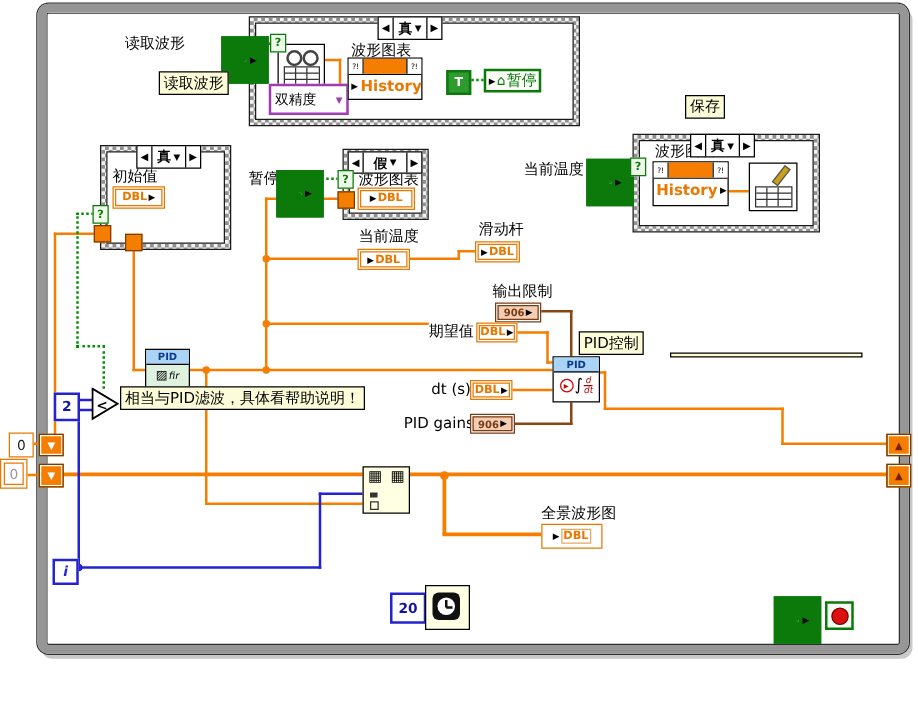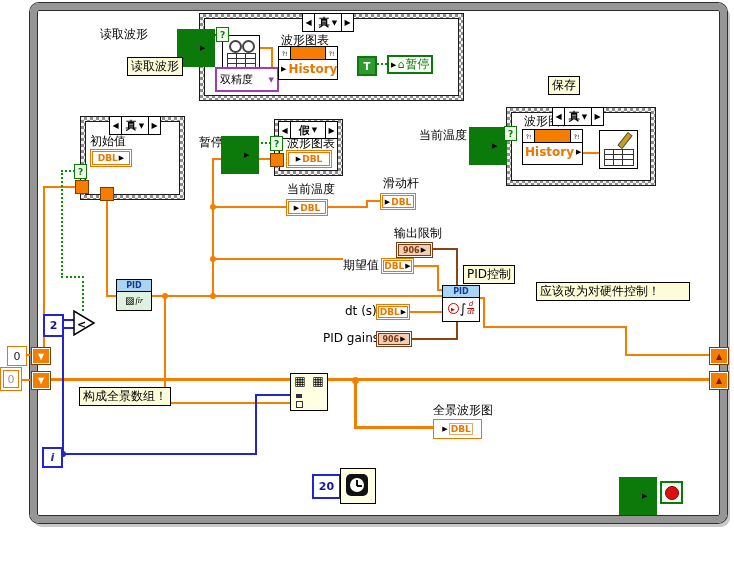--- a/index.html
+++ b/index.html
@@ -316,28 +316,29 @@
     <span class="in">
         <span class="oa">▶</span>
         <span>DBL</span>
       </span>
   </div>
 
   <div class="abs" style="left:116px;top:279px;width:34px;height:30px;border:1px solid #000;z-index:5;background:#dff2df;">
     <div class="pidhead">PID</div>
     <div style="display:flex;align-items:center;justify-content:center;gap:1px;height:17px;">
       <span style="font-size:10px;">▨</span>
-      <span style="font-size:8px;font-style:italic;font-family:Liberation Serif, serif;">fir</span>
+      <span style="font-size:8px;font-style:italic;">fir</span>
     </div>
   </div>
   <div class="abs const-b" style="left:43px;top:314px;width:17px;height:19px;">2</div>
   <svg class="abs" style="left:73px;top:310px;z-index:5;" width="23" height="27">
     <polygon points="1,1 1,25 21,13" fill="#ffffff" stroke="#000000" stroke-width="1.5"></polygon>
     <text x="4" y="18" font-size="11" font-weight="bold">&lt;</text>
   </svg>
+  <div class="abs flabel" style="left:96px;top:309px;">相当与PID滤波，具体看帮助说明！</div>
 
   <div class="abs sr" style="left:31px;top:347px;width:18px;height:16px;">
       <span style="color:#fff;">▼</span>
     </div>
   <div class="abs sr" style="left:31px;top:371px;width:18px;height:17px;">
       <span style="color:#fff;">▼</span>
     </div>
   <div class="abs const-o" style="left:7px;top:346px;width:18px;height:18px;">0</div>
   <div class="abs" style="left:0px;top:367px;width:22px;height:24px;border:1px solid #e87800;padding:2px;box-sizing:border-box;z-index:5;background:#fff;">
     <div style="border:1px solid #e87800;width:100%;height:100%;box-sizing:border-box;display:flex;align-items:center;justify-content:center;font-size:11px;color:#9a9a9a;">0</div>
@@ -370,38 +371,36 @@
     <div style="display:flex;align-items:center;justify-content:center;gap:1px;height:21px;">
       <span style="width:9px;height:9px;border:1px solid #c00;border-radius:50%;display:inline-flex;align-items:center;justify-content:center;color:#c00;font-size:5px;">▶</span>
       <span style="font-size:13px;">∫</span>
       <span style="display:inline-flex;flex-direction:column;align-items:center;color:#b00000;font-size:7px;line-height:7px;font-style:italic;">
         <span>d</span>
           <span style="border-top:1px solid #b00000;">dt</span>
       </span>
     </div>
   </div>
   <div class="abs flabel" style="left:536px;top:282px;white-space:normal;width:146px;">
-    <span style="display:block;">应该改为对硬件控制！</span>
   </div>
   <div class="abs lbl" style="left:345px;top:304px;">dt (s)</div>
   <div class="abs term dblt" style="left:376px;top:304px;width:34px;height:16px;box-sizing:border-box;">
     <span class="in">
         <span>DBL</span>
         <span class="oa">▶</span>
       </span>
   </div>
   <div class="abs lbl" style="left:323px;top:331px;">PID gains</div>
   <div class="abs term clus" style="left:376px;top:331px;width:36px;height:16px;box-sizing:border-box;">
     <span class="in">
         <span>906</span>
         <span style="color:#000;font-size:7px;">▶</span>
       </span>
   </div>
 
-  <div class="abs flabel" style="left:79px;top:387px;">构成全景数组！</div>
   <div class="abs node" style="left:290px;top:373px;width:36px;height:36px;">
     <div style="display:flex;justify-content:space-around;font-size:12px;line-height:14px;">
       <span>▦</span>
       <span>▦</span>
     </div>
     <div class="abs" style="left:5px;top:20px;width:6px;height:4px;background:#333;"></div>
     <div class="abs" style="left:5px;top:27px;width:5px;height:5px;border:1px solid #333;"></div>
   </div>
   <div class="abs lbl" style="left:433px;top:403px;">全景波形图</div>
   <div class="abs" style="left:433px;top:419px;width:47px;height:18px;border:1px solid #e87800;background:#fff;display:flex;align-items:center;justify-content:center;gap:1px;z-index:5;font-size:9px;font-weight:bold;color:#e87800;">

